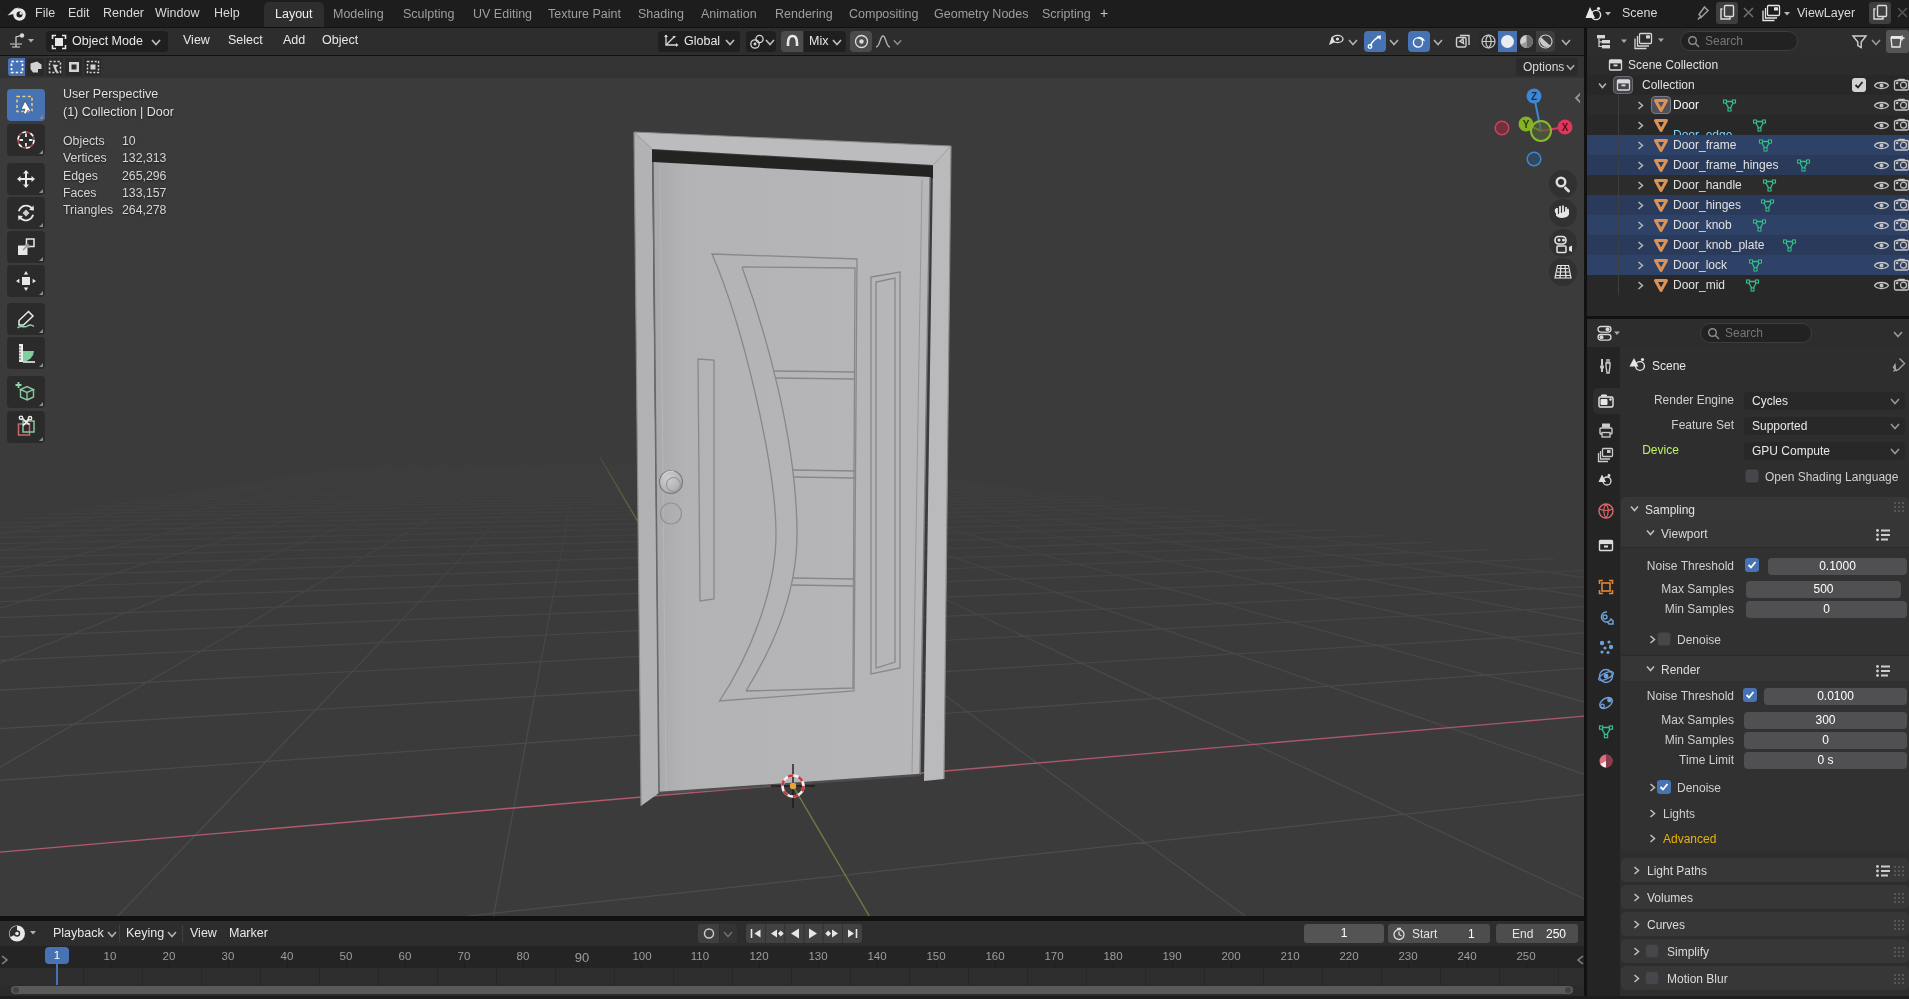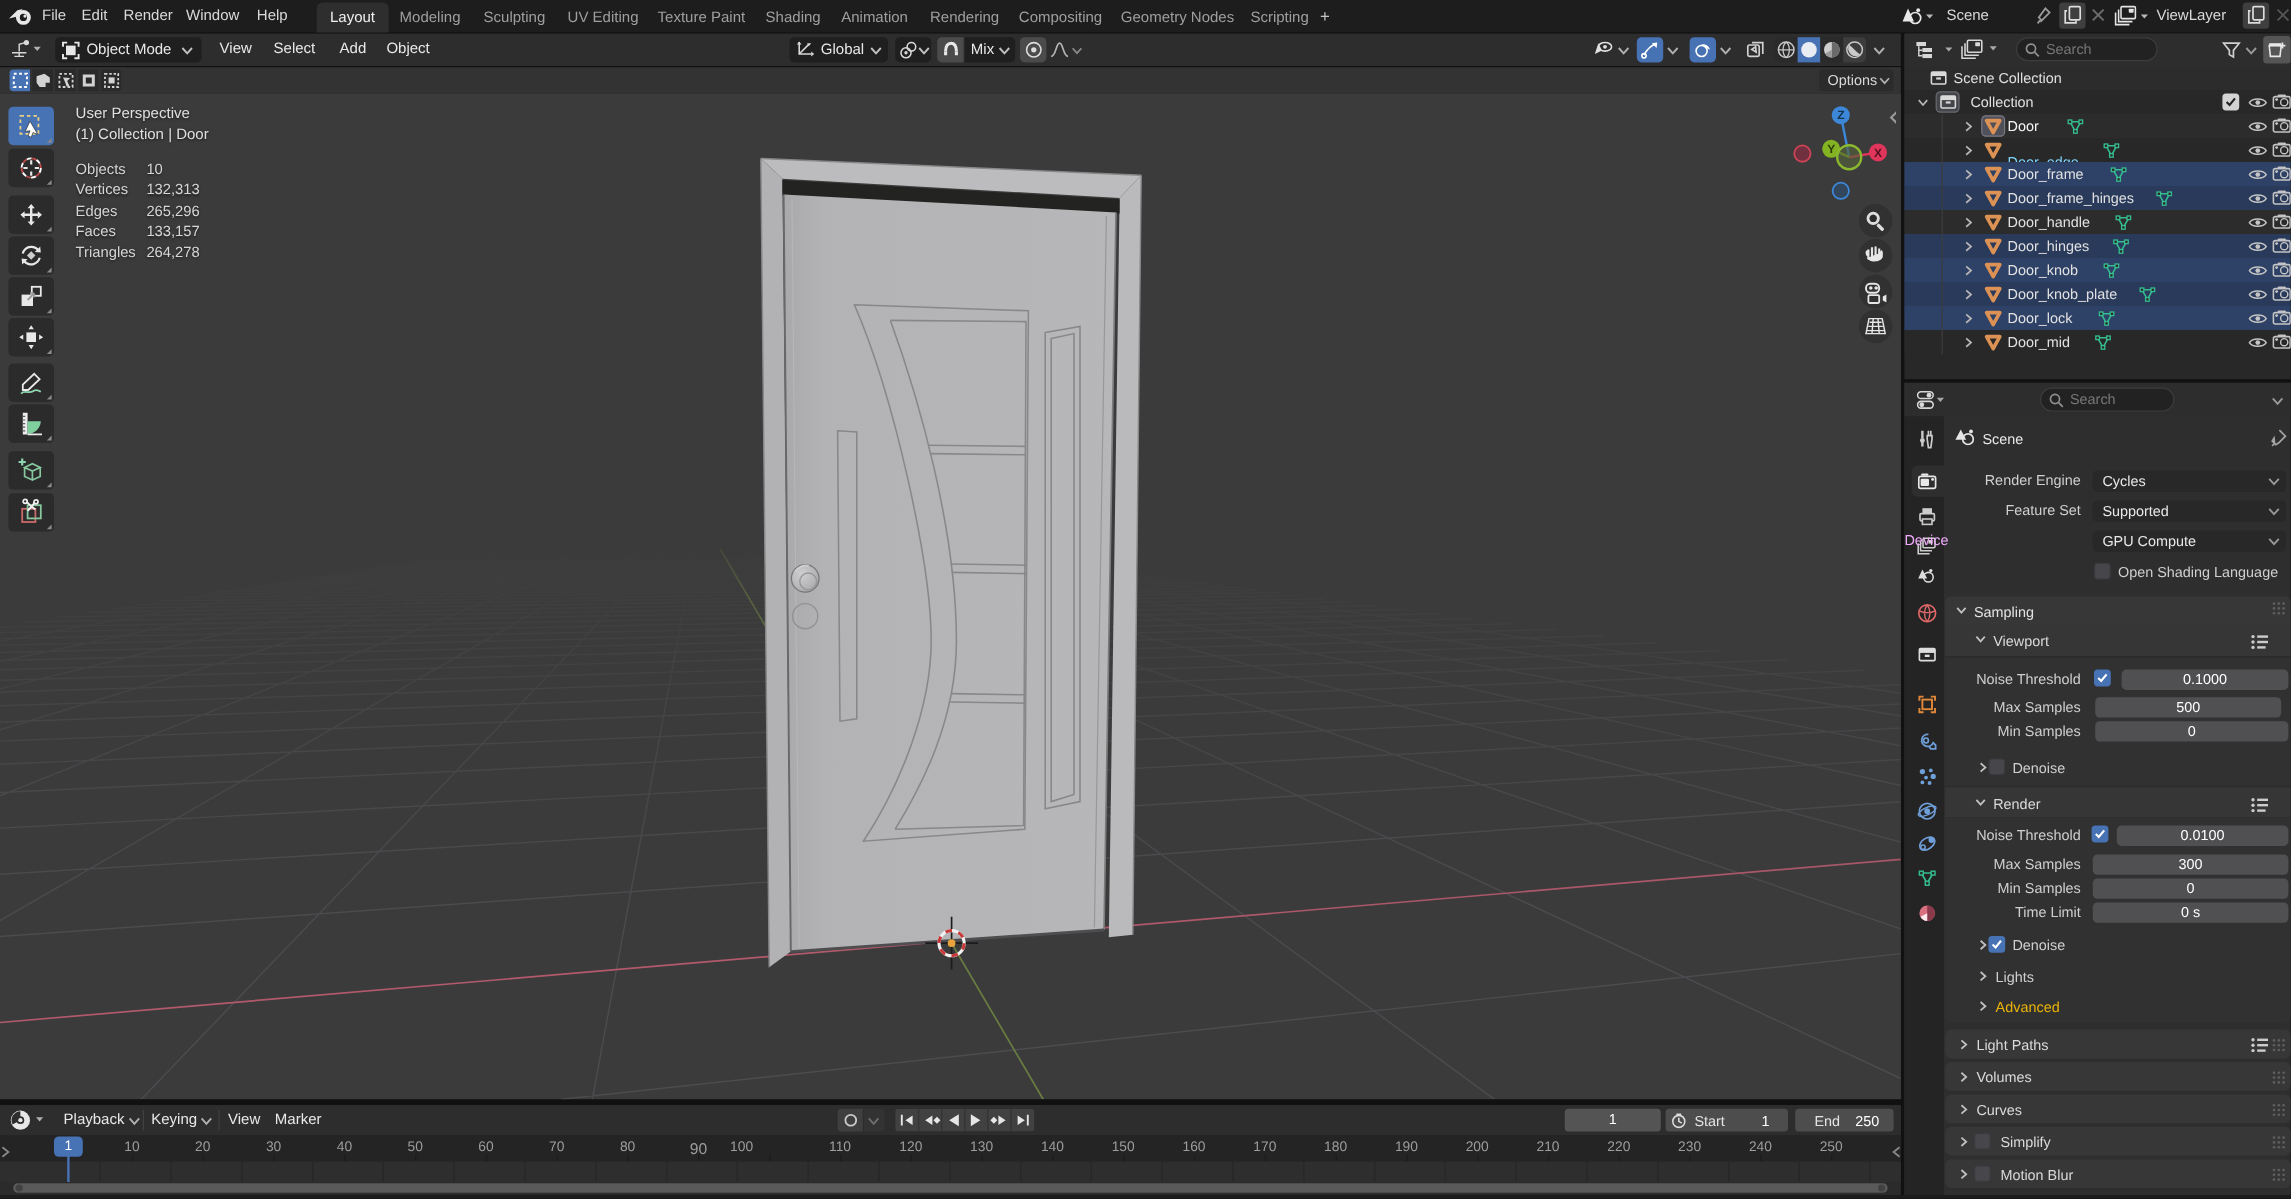--- a/index.html
+++ b/index.html
@@ -497,21 +497,21 @@
       <div class="abs" style="left:326px;top:29px;width:40px;text-align:center;color:#9d9d9d;font-size:11.5px">50</div>
       <div class="abs" style="left:346px;top:41px;width:1px;height:6px;background:#1c1c1c"></div>
       <div class="abs" style="left:385px;top:29px;width:40px;text-align:center;color:#9d9d9d;font-size:11.5px">60</div>
       <div class="abs" style="left:405px;top:41px;width:1px;height:6px;background:#1c1c1c"></div>
       <div class="abs" style="left:444px;top:29px;width:40px;text-align:center;color:#9d9d9d;font-size:11.5px">70</div>
       <div class="abs" style="left:464px;top:41px;width:1px;height:6px;background:#1c1c1c"></div>
       <div class="abs" style="left:503px;top:29px;width:40px;text-align:center;color:#9d9d9d;font-size:11.5px">80</div>
       <div class="abs" style="left:523px;top:41px;width:1px;height:6px;background:#1c1c1c"></div>
       <div class="abs" style="left:562px;top:29px;width:40px;text-align:center;color:#9d9d9d;font-size:13px">90</div>
       <div class="abs" style="left:582px;top:41px;width:1px;height:6px;background:#1c1c1c"></div>
-      <div class="abs" style="left:598px;top:29px;width:40px;text-align:center;color:#9d9d9d;font-size:11.5px">100</div>
+      <div class="abs" style="left:622px;top:29px;width:40px;text-align:center;color:#9d9d9d;font-size:11.5px">100</div>
       <div class="abs" style="left:641px;top:41px;width:1px;height:6px;background:#1c1c1c"></div>
       <div class="abs" style="left:680px;top:29px;width:40px;text-align:center;color:#9d9d9d;font-size:11.5px">110</div>
       <div class="abs" style="left:700px;top:41px;width:1px;height:6px;background:#1c1c1c"></div>
       <div class="abs" style="left:739px;top:29px;width:40px;text-align:center;color:#9d9d9d;font-size:11.5px">120</div>
       <div class="abs" style="left:759px;top:41px;width:1px;height:6px;background:#1c1c1c"></div>
       <div class="abs" style="left:798px;top:29px;width:40px;text-align:center;color:#9d9d9d;font-size:11.5px">130</div>
       <div class="abs" style="left:818px;top:41px;width:1px;height:6px;background:#1c1c1c"></div>
       <div class="abs" style="left:857px;top:29px;width:40px;text-align:center;color:#9d9d9d;font-size:11.5px">140</div>
       <div class="abs" style="left:877px;top:41px;width:1px;height:6px;background:#1c1c1c"></div>
       <div class="abs" style="left:916px;top:29px;width:40px;text-align:center;color:#9d9d9d;font-size:11.5px">150</div>
@@ -1002,21 +1002,21 @@
       <div class="abs" style="left:0;top:74px;width:147px;text-align:right;color:#cfcfcf">Render Engine</div>
       <div class="abs" style="left:157px;top:73px;width:161px;height:18px;background:#282828;border-radius:4px;color:#e8e8e8;line-height:18px;padding-left:8px">Cycles</div>
       <svg class="abs" style="left:302px;top:78px" width="12" height="9" viewBox="0 0 12 9">
         <path d="M2 2 L6 6.5 L10 2" stroke="#999" stroke-width="1.5" fill="none"></path>
       </svg>
       <div class="abs" style="left:0;top:99px;width:147px;text-align:right;color:#cfcfcf">Feature Set</div>
       <div class="abs" style="left:157px;top:98px;width:161px;height:18px;background:#282828;border-radius:4px;color:#e8e8e8;line-height:18px;padding-left:8px">Supported</div>
       <svg class="abs" style="left:302px;top:103px" width="12" height="9" viewBox="0 0 12 9">
         <path d="M2 2 L6 6.5 L10 2" stroke="#999" stroke-width="1.5" fill="none"></path>
       </svg>
-      <div class="abs" style="left:0;top:124px;width:147px;text-align:left;color:#f0abfc">Device</div>
+      <div class="abs" style="left:0;top:124px;width:147px;text-align:center;color:#bef264">Device</div>
       <div class="abs" style="left:157px;top:123px;width:161px;height:18px;background:#282828;border-radius:4px;color:#e8e8e8;line-height:18px;padding-left:8px">GPU Compute</div>
       <svg class="abs" style="left:302px;top:128px" width="12" height="9" viewBox="0 0 12 9">
         <path d="M2 2 L6 6.5 L10 2" stroke="#999" stroke-width="1.5" fill="none"></path>
       </svg>
       <div class="abs" style="left:158px;top:150px;width:14px;height:14px;background:#47474b;border-radius:3px;border:1px solid #3a3a3e"></div>
       <div class="abs" style="left:178px;top:151px;color:#cfcfcf">Open Shading Language</div>
       <div class="abs" style="left:34px;top:178px;width:288px;height:24px;background:#373737;border-radius:5px 5px 0 0"></div>
       <div class="abs" style="left:34px;top:202px;width:288px;height:26px;background:#363636"></div>
       <div class="abs" style="left:34px;top:228px;width:288px;height:1px;background:#2a2a2a"></div>
       <div class="abs" style="left:34px;top:229px;width:288px;height:107px;background:#313131"></div>

